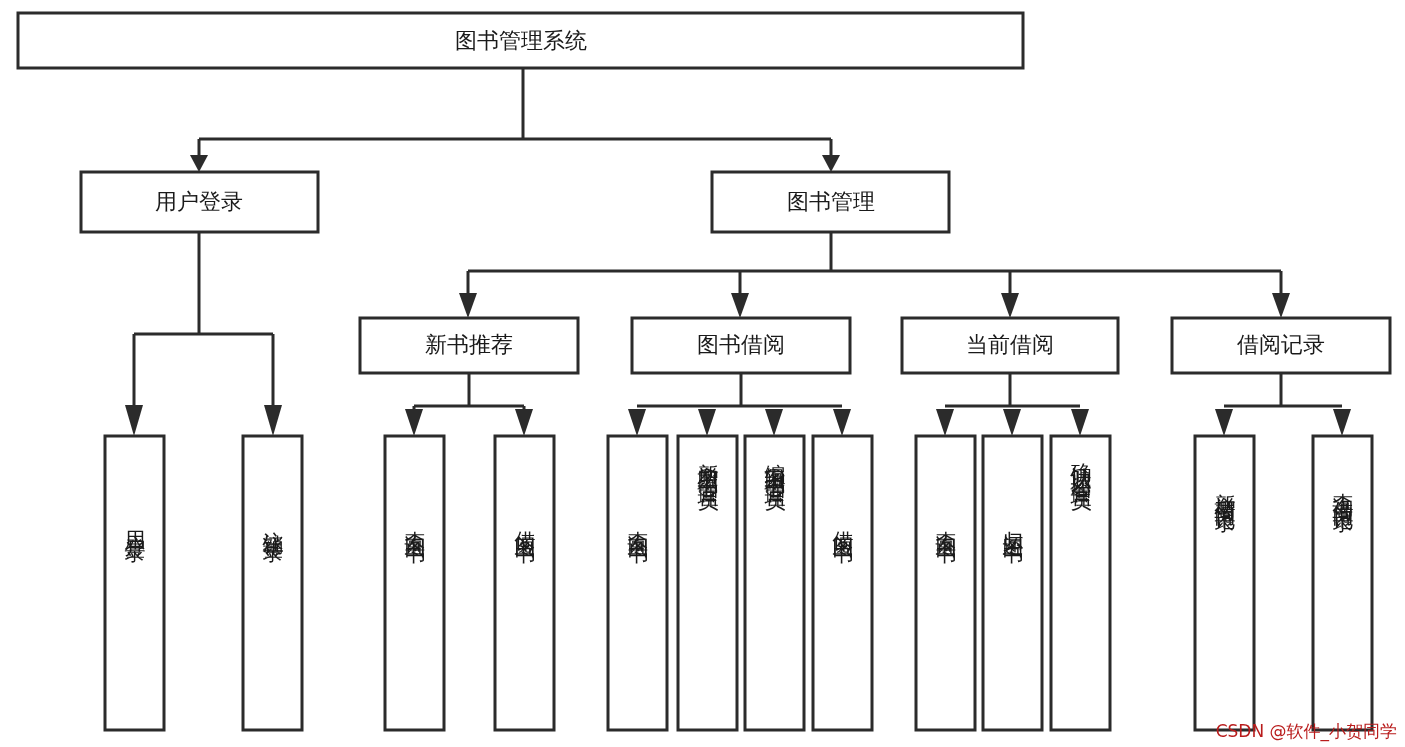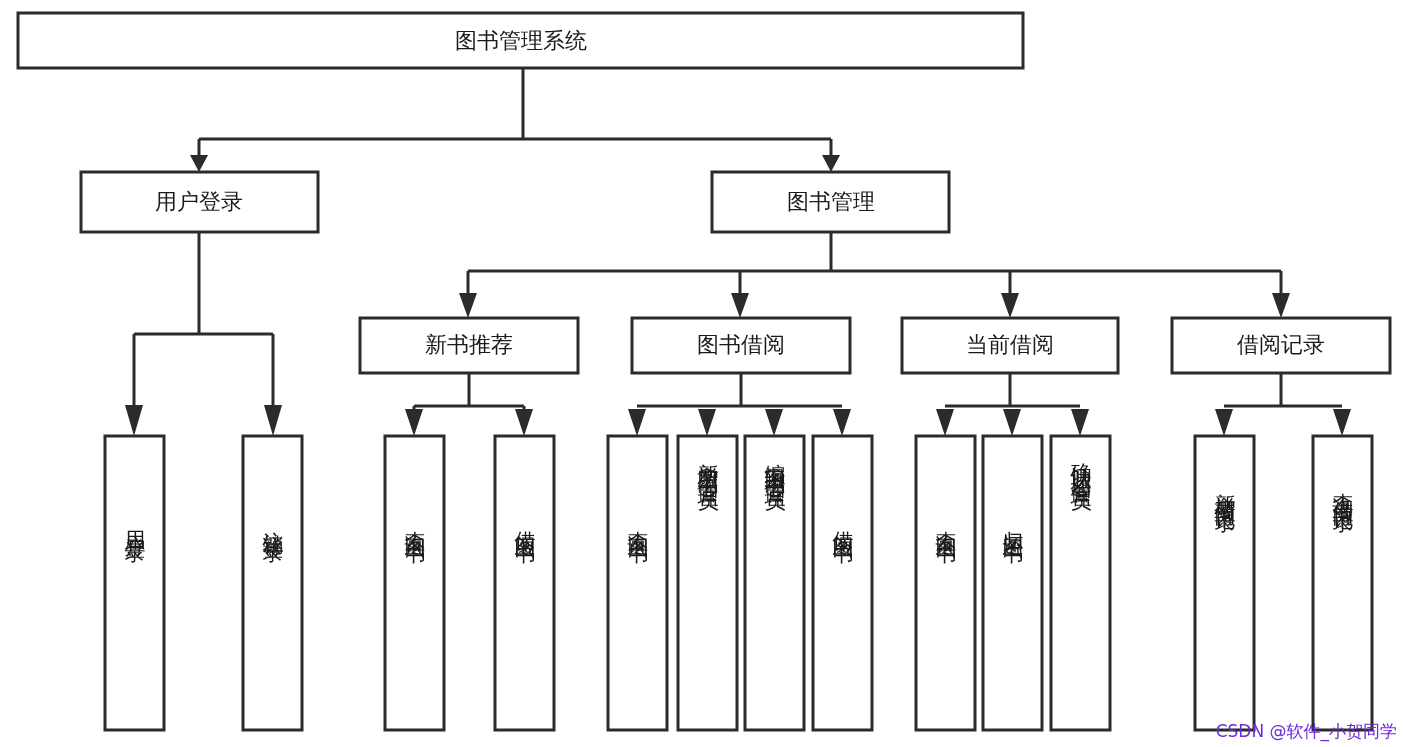--- a/index.html
+++ b/index.html
@@ -67,21 +67,21 @@
     color: #1a1a1a;
     letter-spacing: 4px;
     white-space: nowrap;
   }
   .watermark {
     position: absolute;
     right: 8px;
     bottom: 4px;
     font-family: "DejaVu Sans", "Liberation Sans", sans-serif;
     font-size: 17px;
-    color: #6d28d9;
+    color: #b91c1c;
     white-space: nowrap;
     pointer-events: none;
   }
 </style>
 </head>
 <body>
 
 <div id="diagram-root">
 
   <svg id="tree-svg" viewBox="0 0 1405 747">

